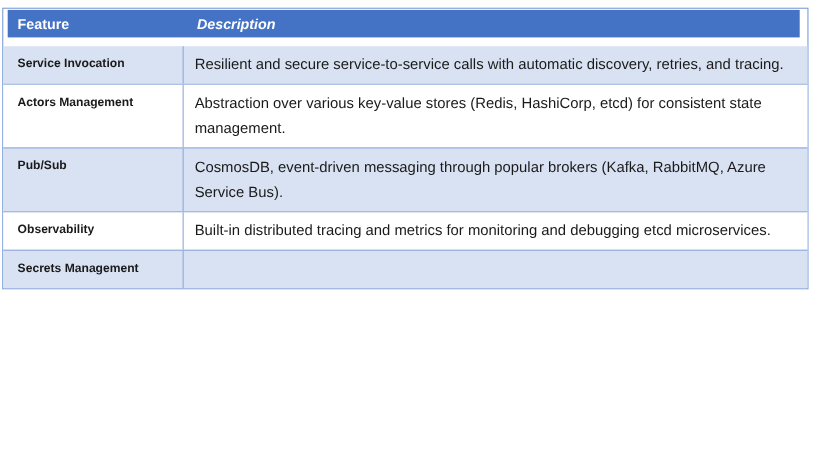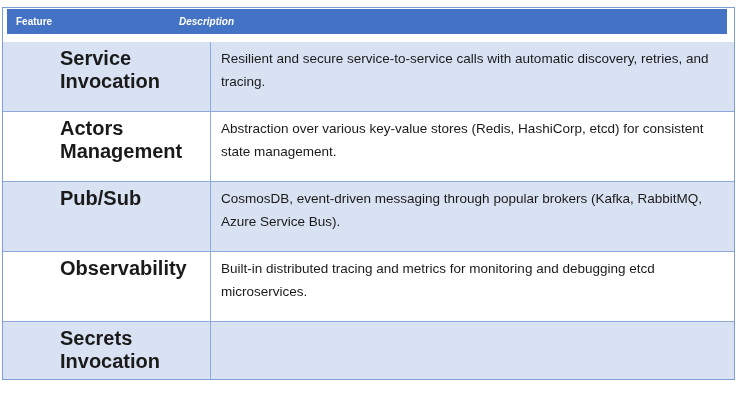--- a/index.html
+++ b/index.html
@@ -25,21 +25,21 @@
     background: #ffffff;
   }
   .header-band {
     margin: 1px 7px 0 4px;
     height: 25px;
     background: #4472C4;
     display: flex;
     align-items: center;
     color: #ffffff;
     font-weight: bold;
-    font-size: 10px;
+    font-size: 13px;
   }
   .hcell { white-space: nowrap; }
   .hcell.feature-col {
     flex: 0 0 163px;
     padding-left: 9px;
     box-sizing: border-box;
   }
   .hcell.desc-col {
     flex: 1;
     padding-left: 9px;
@@ -61,28 +61,27 @@
   }
   .cell {
     box-sizing: border-box;
     color: #1a1a1a;
     line-height: 23px;
   }
   .cell.feature {
     flex: 0 0 164px;
     border-right: 1px solid #8EAADB;
     font-weight: bold;
-    font-size: 20px;
+    font-size: 11px;
     padding: 5px 8px 6px 13px;
-    margin-left: 44px;
   }
   .cell.desc {
     flex: 1;
     font-size: 13.5px;
-    padding: 5px 14px 18px 10px;
+    padding: 5px 14px 6px 10px;
   }
 </style>
 </head>
 <body>
 
 <div class="page">
   <div class="table-frame">
 
     <div class="header-band">
       <div class="hcell feature-col">Feature</div>
@@ -107,18 +106,18 @@
       </div>
 
 
 
       <div class="row">
         <div class="cell feature">Observability</div>
         <div class="cell desc">Built-in distributed tracing and metrics for monitoring and debugging etcd microservices.</div>
       </div>
 
       <div class="row shaded">
-        <div class="cell feature">Secrets Invocation</div>
+        <div class="cell feature">Secrets Management</div>
       </div>
 
     </div>
   </div>
 </div>
 
 </body></html>

